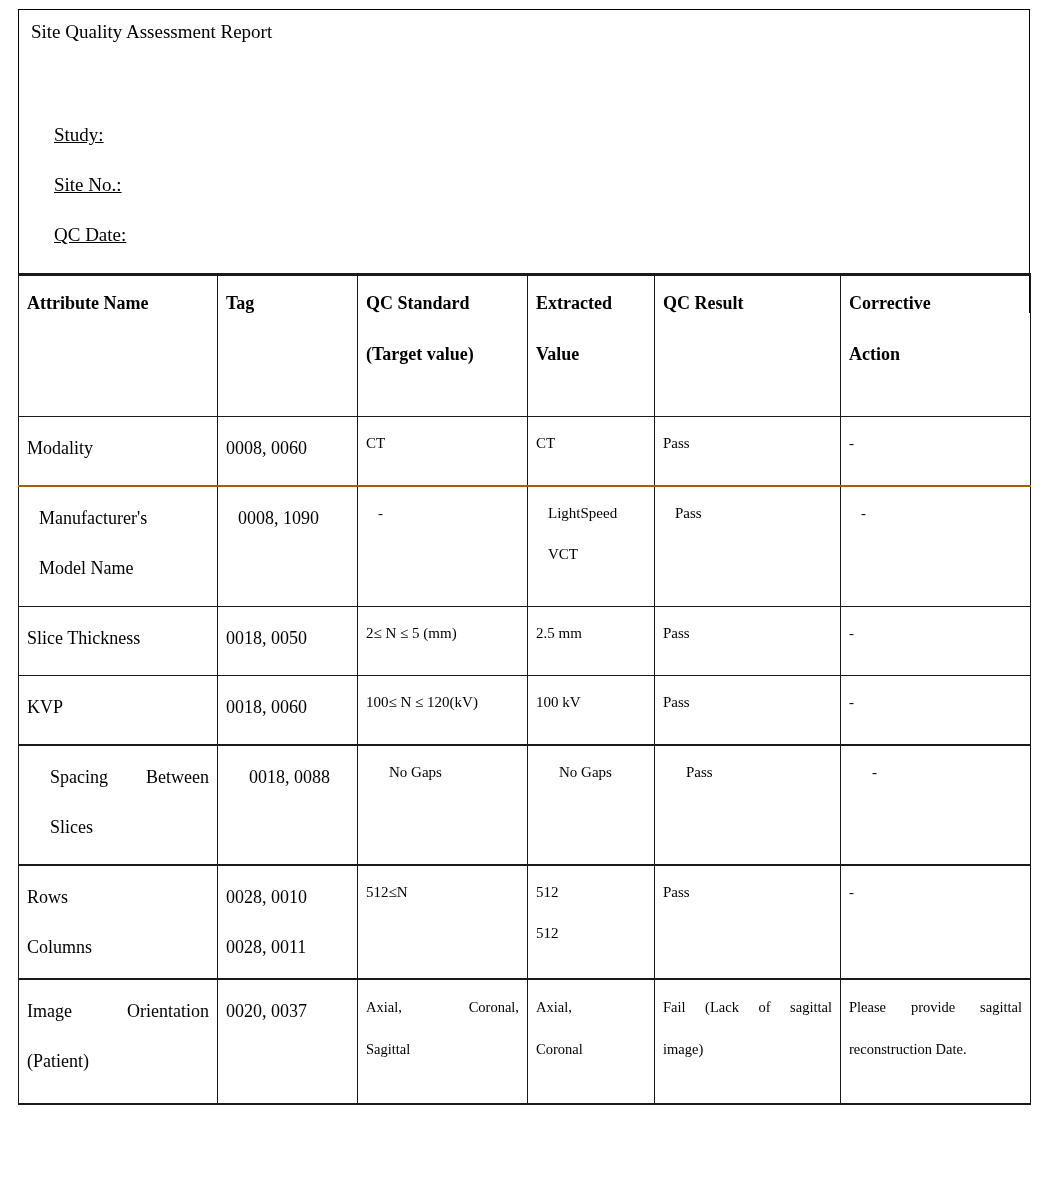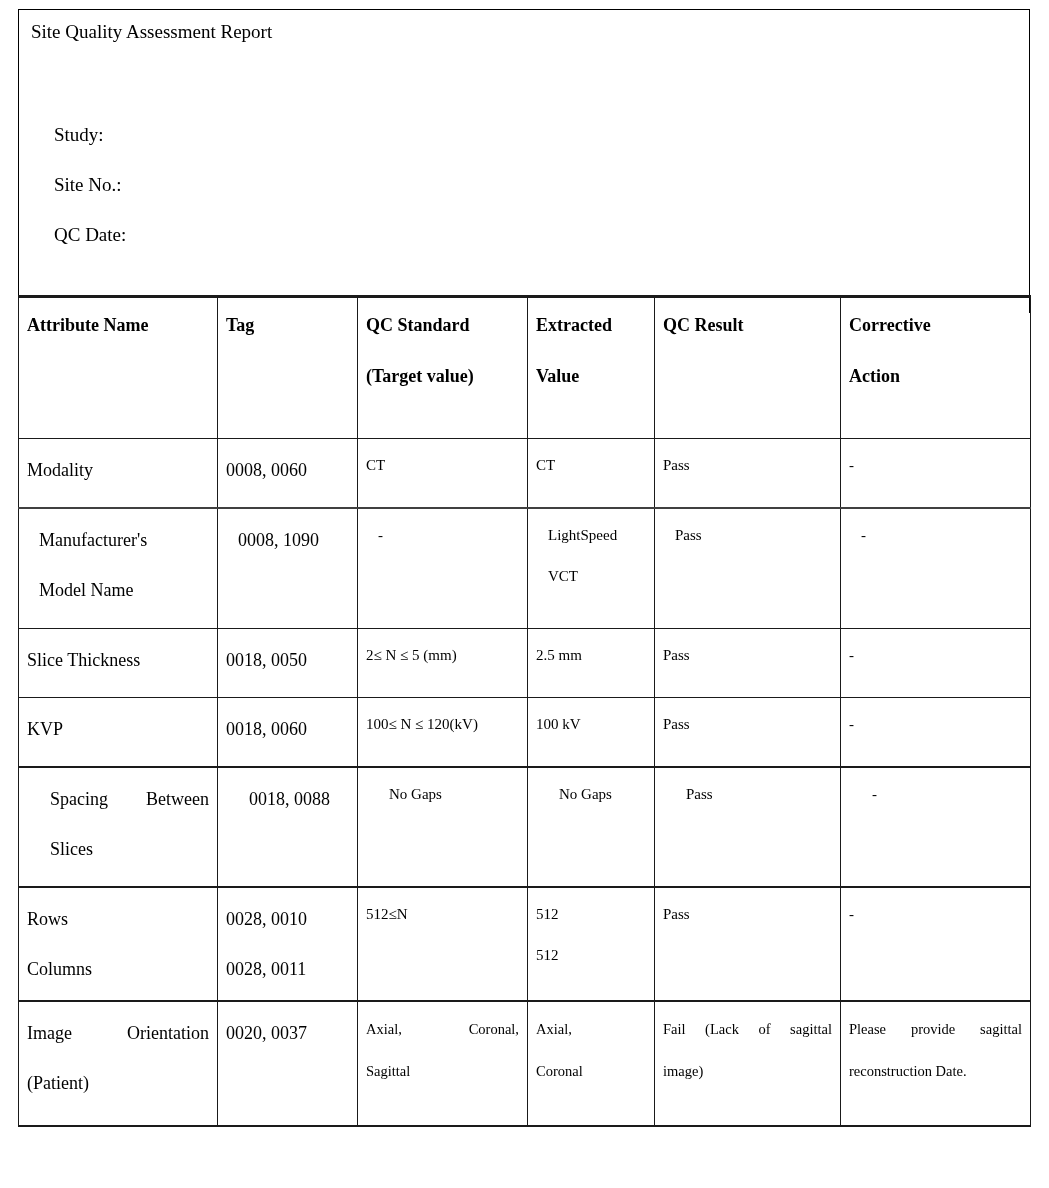--- a/index.html
+++ b/index.html
@@ -43,31 +43,31 @@
   }
   .meta-list {
     position: absolute;
     left: 35px;
     top: 100px;
     font-size: 19px;
     line-height: 50px;
   }
   .meta-item {
     white-space: nowrap;
+    text-decoration: underline;
   }
 
   
   .qc-table {
     position: absolute;
     left: 18px;
     top: 273px;
     width: 1012px;
     border-collapse: collapse;
     table-layout: fixed;
-    margin-top: 22px;
   }
   .qc-table td, .qc-table th {
     border: 1px solid #1a1a1a;
     vertical-align: top;
     padding: 6px 8px 6px 8px;
     box-sizing: border-box;
     text-align: left;
     font-weight: normal;
   }
   .qc-table thead th {
@@ -112,21 +112,21 @@
   tr.r2 td { height: 69px; }
   tr.r3 td { height: 121px; }
   tr.r4 td { height: 69px; }
   tr.r5 td { height: 69px; }
   tr.r6 td { height: 120px; }
   tr.r7 td { height: 114px; }
   tr.r8 td { height: 125px; }
 
   tr.r7 td, tr.r8 td { border-top: 2px solid #1a1a1a; border-radius: 17px; }
   tr.r6 td { border-top: 2px solid #1a1a1a; padding-left: 31px; }
-  tr.r3 td { border-top: 2px solid #404040; padding-left: 20px; }
+  tr.r3 td { border-top: 2px solid #a16207; padding-left: 20px; }
   tr.r8 td { border-bottom: 2px solid #1a1a1a; }
 
   .cell-line { display: block; }
 </style>
 </head>
 <body>
 
 <div class="page">
 
   <div class="header-box">

